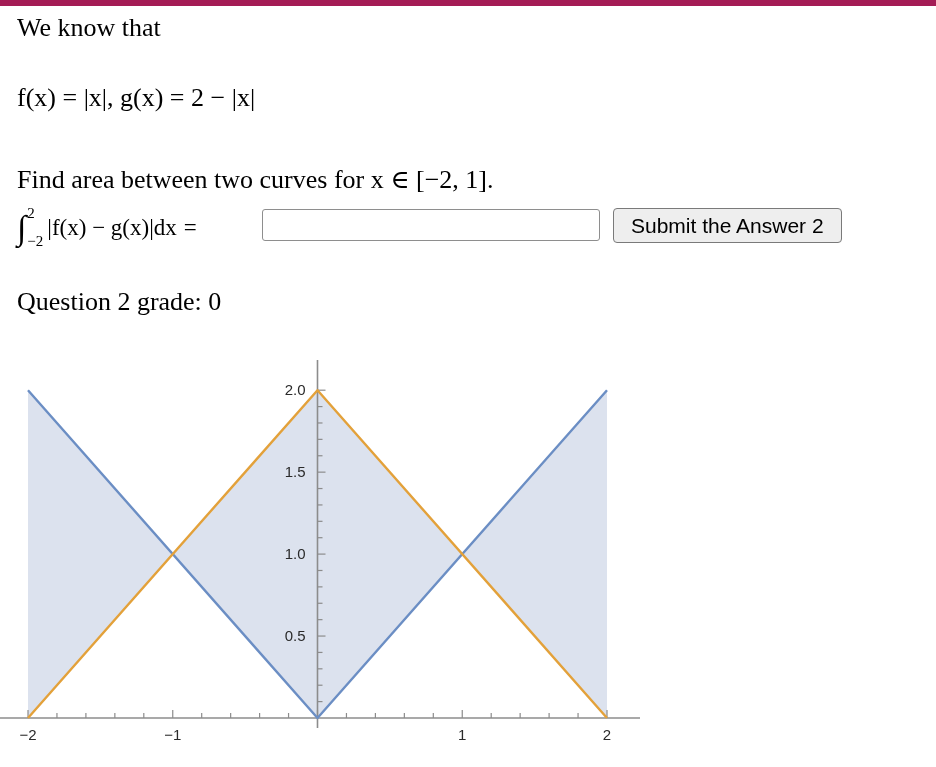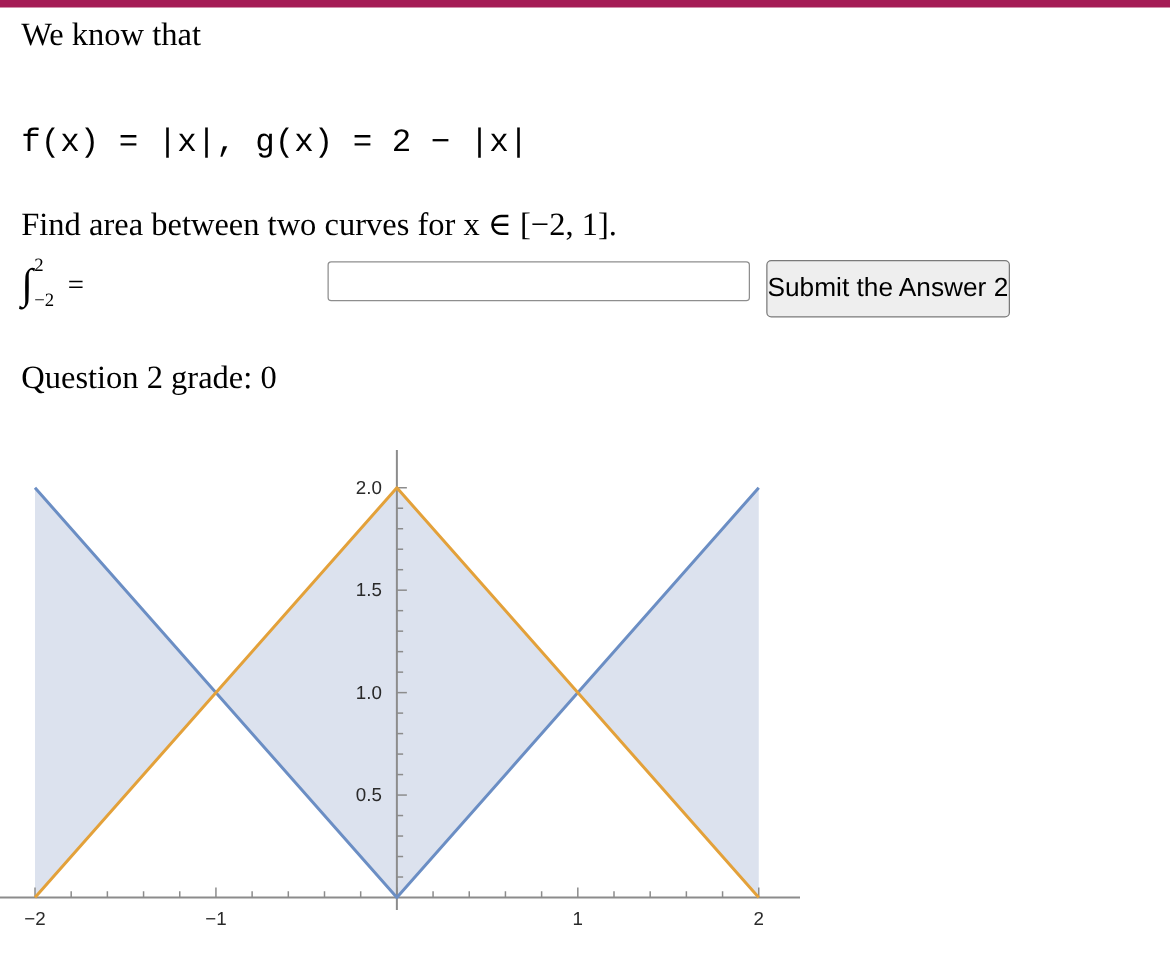--- a/index.html
+++ b/index.html
@@ -29,21 +29,21 @@
   
   .q-line {
     position: absolute;
     font-family: "Liberation Serif", "DejaVu Serif", serif;
     font-size: 26px;
     line-height: 28px;
     color: #000;
     white-space: nowrap;
   }
   #line-intro   { left: 17px; top: 14px; }
-  #line-funcs   { left: 17px; top: 100px; font-family: Liberation Mono, monospace; }
+  #line-funcs   { left: 17px; top: 84px; }
   #line-find    { left: 17px; top: 166px; }
   #line-grade   { left: 17px; top: 288px; text-align: center; }
 
   
   #integral-row {
     position: absolute;
     left: 17px;
     top: 204px;
     height: 46px;
     display: flex;
@@ -90,22 +90,22 @@
     font-size: 17px;
     padding: 2px 5px;
     color: #000;
     outline: none;
   }
 
   #submit-btn {
     position: absolute;
     left: 613px;
     top: 208px;
-    height: 46px;
-    padding: 0 0;
+    height: 35px;
+    padding: 0 17px;
     box-sizing: border-box;
     background: #eeeeee;
     border: 1px solid #7a7a7a;
     border-radius: 4px;
     font-family: "Liberation Sans", "DejaVu Sans", sans-serif;
     font-size: 21px;
     color: #000;
     cursor: pointer;
     white-space: nowrap;
   }
@@ -136,20 +136,21 @@
 
 <div class="q-line" id="line-find">Find area between two curves for x ∈ [−2, 1].</div>
 
 <div id="integral-row">
   <span id="integral-expr">
     <span class="int-sign">∫</span>
     <span class="int-limits">
       <span class="upper">2</span>
       <span class="lower">−2</span>
     </span>
+    <span>|f(x) − g(x)|dx</span>
     <span style="padding-left:7px">=</span>
   </span>
 </div>
 
 <input id="answer-input" type="text" placeholder="" style="">
 
 <button id="submit-btn">Submit the Answer 2</button>
 
 <div class="q-line" id="line-grade">Question 2 grade: 0</div>
 

